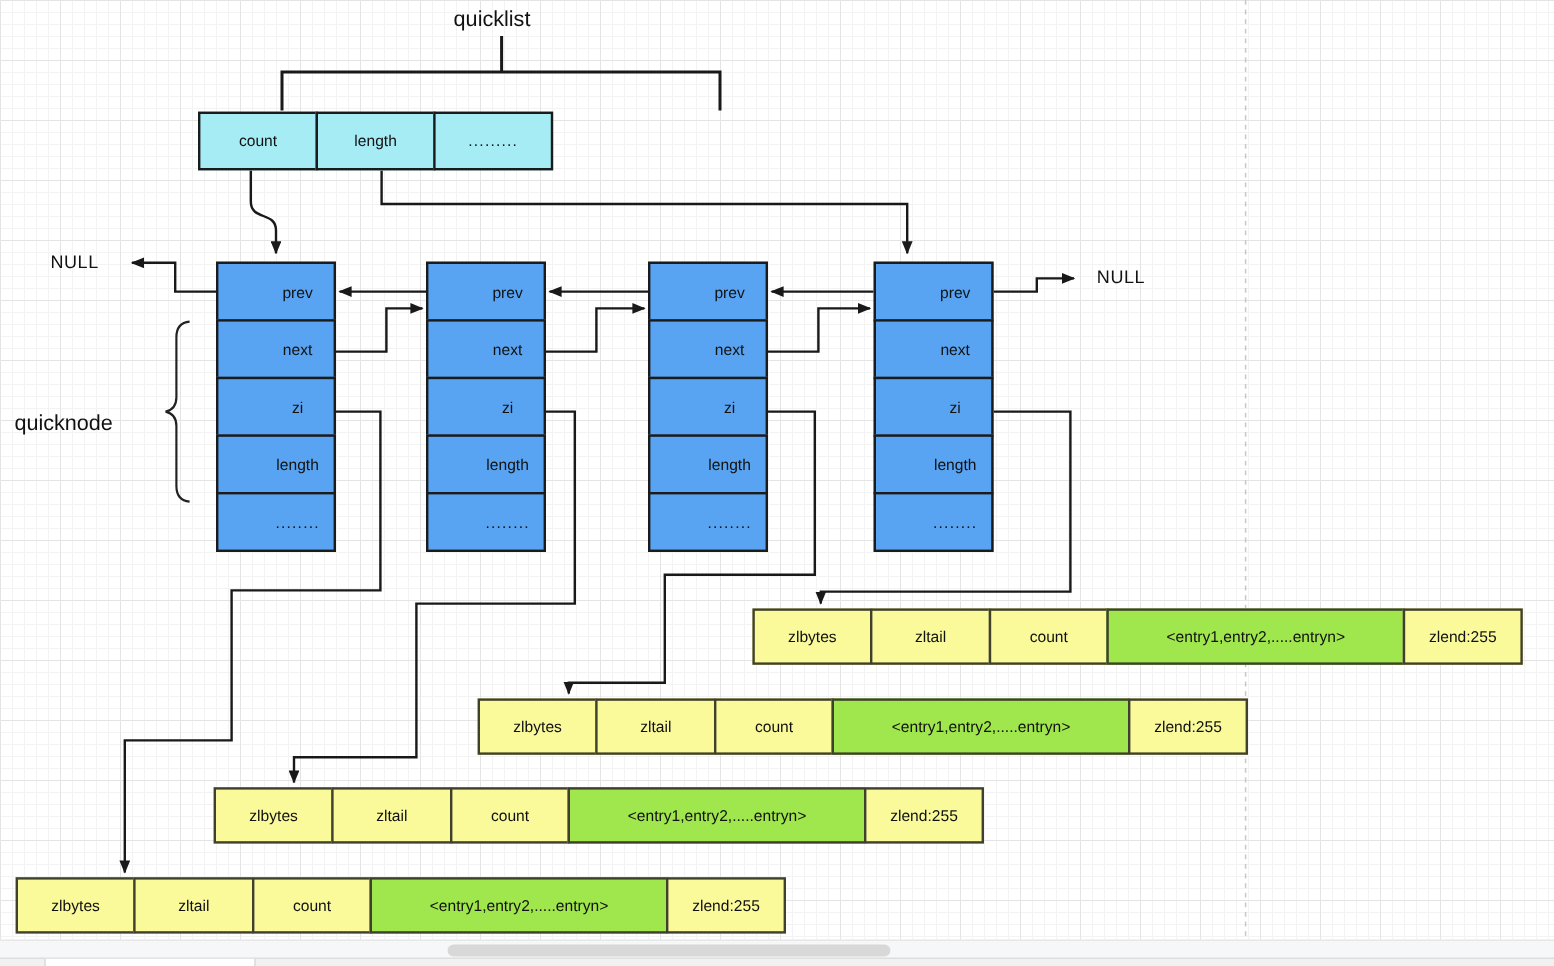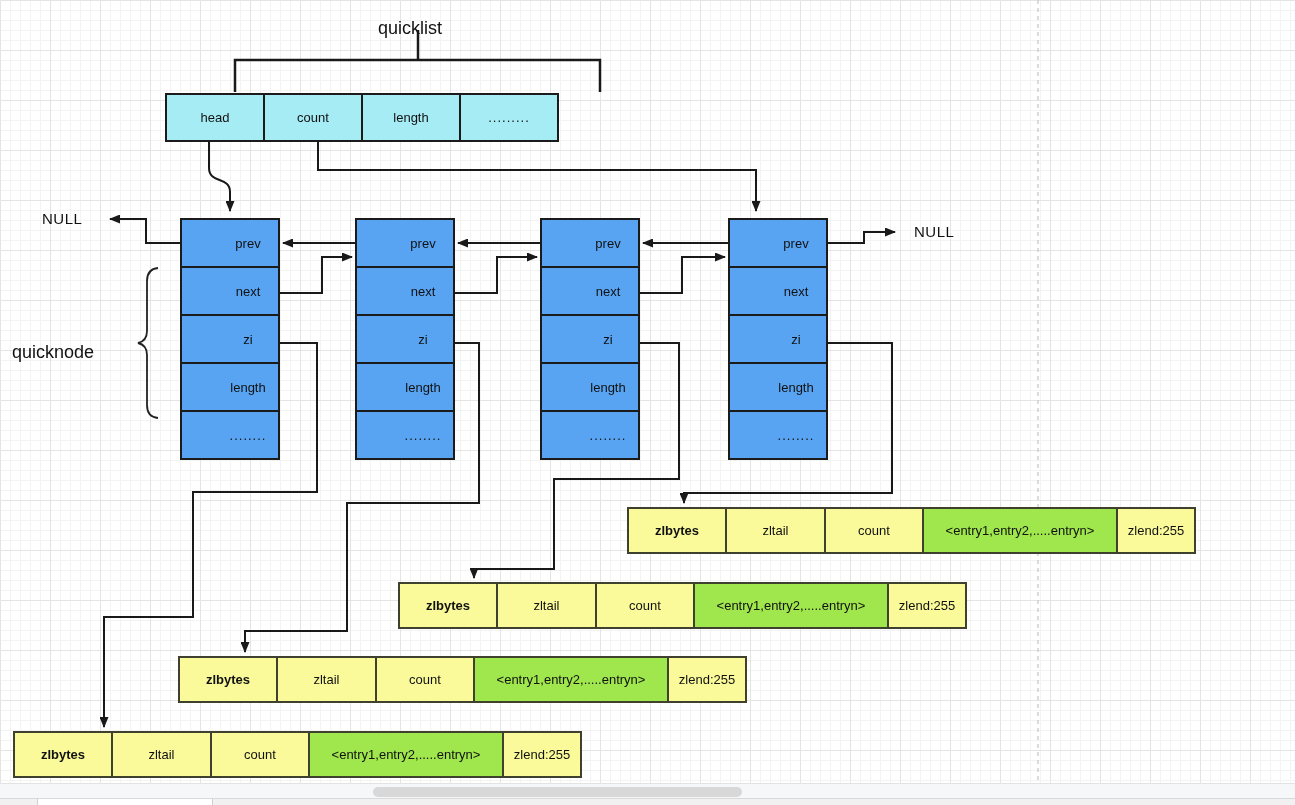--- a/index.html
+++ b/index.html
@@ -8,21 +8,21 @@
     background-image:
       linear-gradient(to right,#e4e4e4 1px,transparent 1px),
       linear-gradient(to bottom,#e4e4e4 1px,transparent 1px),
       linear-gradient(to right,#f3f3f3 1px,transparent 1px),
       linear-gradient(to bottom,#f3f3f3 1px,transparent 1px);
     background-size:50px 50px,50px 50px,10px 10px,10px 10px;}
   svg.overlay{position:absolute;left:0;top:0;width:1295px;height:783px;pointer-events:none;}
   .lbl{position:absolute;color:#111;white-space:nowrap;}
   .lbl.big{font-size:18px;}
   .lbl.null{font-size:15px;letter-spacing:.5px;}
-  .quicklist-pos{left:378px;top:18px;}
+  .quicklist-pos{left:378px;top:6px;}
   .quicknode-pos{left:12px;top:342px;}
   .nullL-pos{left:42px;top:210px;}
   .nullR-pos{left:914px;top:223px;}
 
   .hbox{position:absolute;left:165px;top:93px;display:flex;}
   .hbox .cell{width:100px;height:49px;background:#a6ecf5;border:2px solid #1b1b1b;
     box-sizing:border-box;display:flex;align-items:center;justify-content:center;
     font-size:13px;color:#111;margin-left:-2px;}
   .hbox .cell:first-child{margin-left:0;}
 
@@ -30,22 +30,22 @@
   .n1{left:180px}.n2{left:355px}.n3{left:540px}.n4{left:728px}
   .node .cell{width:100px;height:50px;background:#58a4f2;border:2px solid #1b1b1b;
     box-sizing:border-box;display:flex;align-items:center;justify-content:center;
     font-size:13px;color:#111;margin-top:-2px;padding-left:36px;}
   .node .cell:first-child{margin-top:0;}
 
   .zrow{position:absolute;display:flex;}
   .z1{left:627px;top:507px}.z2{left:398px;top:582px}.z3{left:178px;top:656px}.z4{left:13px;top:731px}
   .zrow .cell{height:47px;background:#fafa9b;border:2px solid #40402e;box-sizing:border-box;
     display:flex;align-items:center;justify-content:center;font-size:13px;color:#111;margin-left:-2px;}
-  .zrow .cell:first-child{margin-left:0;font-weight:bold;}
-  .zrow .w0{width:100px}.zrow .w1{width:101px}.zrow .w2{width:100px}.zrow .w3{width:196px}.zrow .w4{width:80px}
+  .zrow .cell:first-child{margin-left:0;}
+  .zrow .w0{width:100px}.zrow .w1{width:101px}.zrow .w2{width:100px}.zrow .w3{width:249px}.zrow .w4{width:100px}
   .zrow .green{background:#a0e64d;}
   .dots{letter-spacing:1px;}
 
   .hscroll{position:relative;width:1295px;height:15px;background:#f6f7f9;border-top:1px solid #e3e3e3;box-sizing:border-box;}
   .hscroll .thumb{position:absolute;left:373px;top:3px;width:369px;height:10px;border-radius:5px;background:#d8d8d8;}
   .tabbar{position:relative;width:1295px;height:7px;background:#f1f1f2;border-top:1px solid #d9d9d9;box-sizing:border-box;}
   .tabbar .tab{position:absolute;left:37px;top:0;width:176px;height:7px;background:#ffffff;
     border-left:1px solid #cfcfcf;border-right:1px solid #cfcfcf;box-sizing:border-box;}
 </style>
 </head>
@@ -85,21 +85,20 @@
 
     <path d="M158,268 Q147,269 147,281 L147,331 Q147,341 138,343 Q147,345 147,355 L147,405 Q147,417 158,418" stroke="#222" stroke-width="1.8" fill="none"></path>
   </svg>
 
   <div class="lbl big quicklist-pos">quicklist</div>
   <div class="lbl big quicknode-pos">quicknode</div>
   <div class="lbl null nullL-pos">NULL</div>
   <div class="lbl null nullR-pos">NULL</div>
 
   <div class="hbox">
-    <div class="cell">head</div>
     <div class="cell">count</div>
     <div class="cell">length</div>
     <div class="cell dots">.........</div>
   </div>
 
   <div class="node n1">
     <div class="cell">prev</div>
     <div class="cell">next</div>
     <div class="cell">zi</div>
     <div class="cell">length</div>

